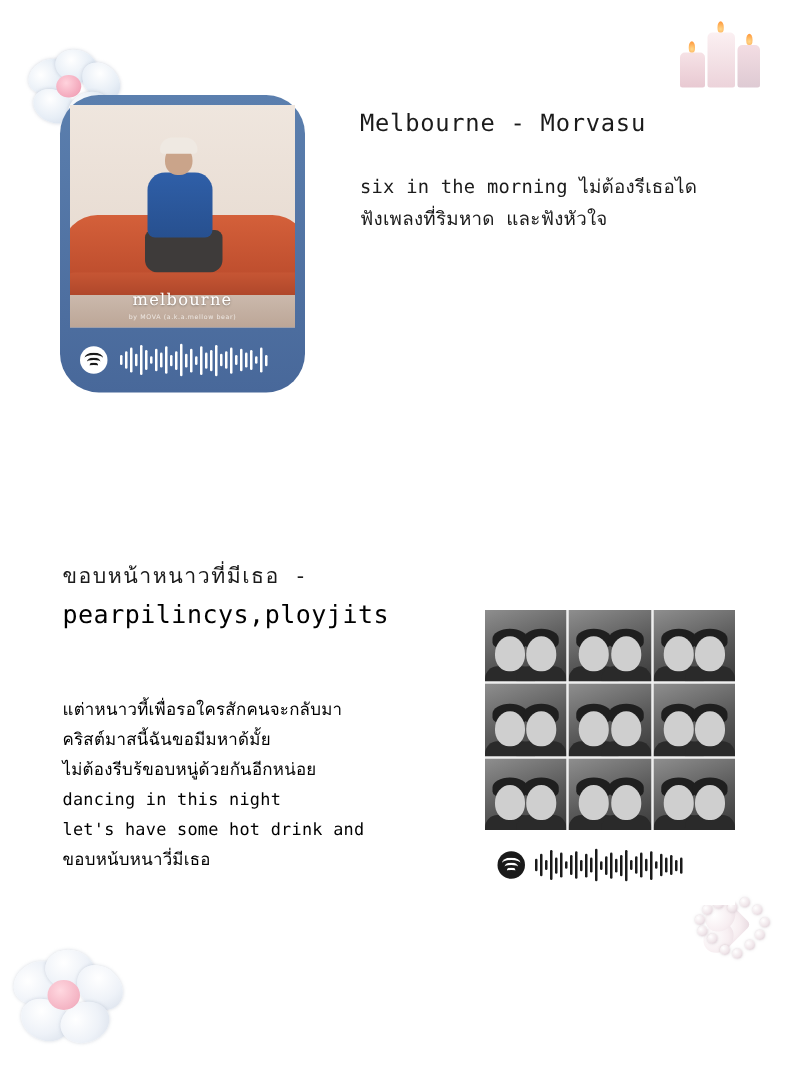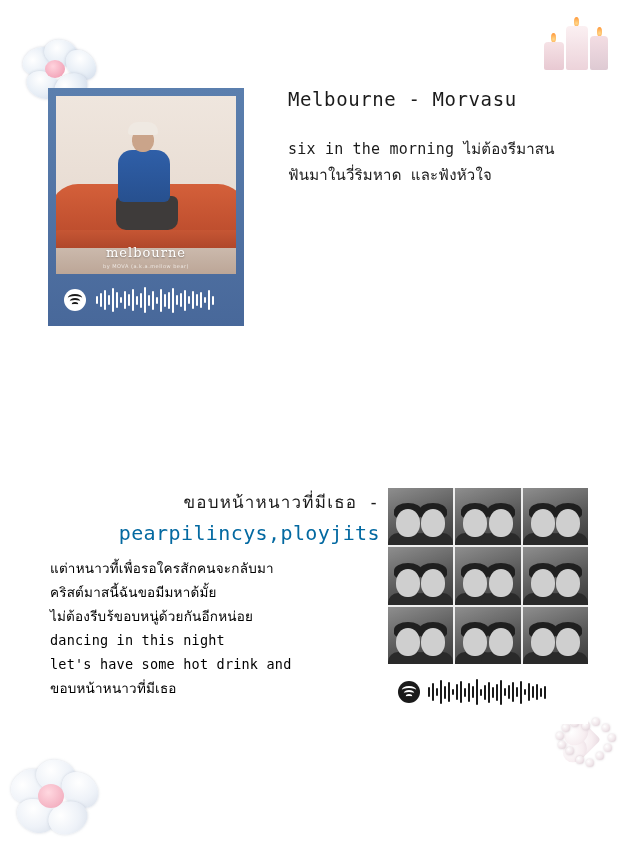--- a/index.html
+++ b/index.html
@@ -93,26 +93,27 @@
     content: ""; position: absolute; width: 26px; height: 22px; border-radius: 50%;
     background: inherit;
   }
   #pearl-heart .core-heart:before { left: -13px; top: 0; }
   #pearl-heart .core-heart:after  { left: 0; top: -11px; }
 
   
   #melbourne-card {
     position: absolute;
     left: 48px;
-    top: 88px;
+    top: 76px;
     width: 196px;
     height: 238px;
     background: linear-gradient(180deg,#5b7fae 0%, #48689a 100%);
     padding: 8px 8px 0 8px;
     box-sizing: border-box;
+    border-radius: 31px;
   }
   #album-photo {
     width: 180px;
     height: 178px;
     position: relative;
     overflow: hidden;
     background: linear-gradient(180deg,#f0e7e1 0%, #e4d7cf 60%, #dbcdc4 100%);
   }
   
   #album-photo .sofa {
@@ -216,36 +217,35 @@
     font-size: 15px;
     line-height: 26px;
     letter-spacing: .2px;
     white-space: nowrap;
   }
 
   
   #pearpilincys-heading {
     position: absolute;
     left: 50px;
-    top: 488px;
+    top: 446px;
     width: 330px;
-    text-align: right;
   }
   #pearpilincys-heading .h-line1 {
     font-family: "DejaVu Sans Mono", monospace;
     font-size: 17px;
     letter-spacing: 1.2px;
     color: #1b1b1b;
     white-space: nowrap;
   }
   #pearpilincys-heading .h-line2 {
     font-family: "DejaVu Sans Mono", monospace;
     font-size: 20px;
     letter-spacing: .4px;
-    color: #0369a1;
+    color: #000000;
     margin-top: 6px;
     white-space: nowrap;
   }
   #pearpilincys-lyrics {
     position: absolute;
     left: 50px;
     top: 556px;
     width: 340px;
   }
   #pearpilincys-lyrics .lyric-line {
@@ -409,36 +409,36 @@
         <span style="height:16px"></span>
       <span style="height:6px"></span>
         <span style="height:20px"></span>
         <span style="height:9px"></span>
     </span>
   </div>
 </div>
 
 <div id="melbourne-text">
   <div id="melbourne-title">Melbourne - Morvasu</div>
-  <div class="lyric-line">six  in the morning ไม่ต้องรีมาสน</div>
-  <div class="lyric-line">ฟันมาในวี่ริมหาด และฟังหัวใจ</div>
+  <div class="lyric-line">six  in the morning ไม่ต้องรีเธอได</div>
+  <div class="lyric-line">ฟังเพลงที่ริมหาด และฟังหัวใจ</div>
 </div>
 
 <div id="pearpilincys-heading">
   <div class="h-line1">ขอบหน้าหนาวที่มีเธอ -</div>
   <div class="h-line2">pearpilincys,ployjits</div>
 </div>
 
 <div id="pearpilincys-lyrics">
   <div class="lyric-line">แต่าหนาวที้เพื่อรอใครสักคนจะกลับมา</div>
   <div class="lyric-line">คริสต์มาสนี้ฉันขอมีมหาด้มั้ย</div>
   <div class="lyric-line">ไม่ต้องรีบร้ขอบหนู่ด้วยกันอีกหน่อย</div>
   <div class="lyric-line">dancing in this night</div>
   <div class="lyric-line">let's have some hot drink and</div>
-  <div class="lyric-line">ขอบหน้าหนาวที่มีเธอ</div>
+  <div class="lyric-line">ขอบหน้บหนาวี่มีเธอ</div>
 </div>
 
 <div id="photobooth-card">
   <div id="photobooth-grid">
     <div class="pb-cell">
         <span class="body b1"></span>
         <span class="body b2"></span>
         <span class="hair hr1"></span>
         <span class="hair hr2"></span>
         <span class="head h1"></span>

